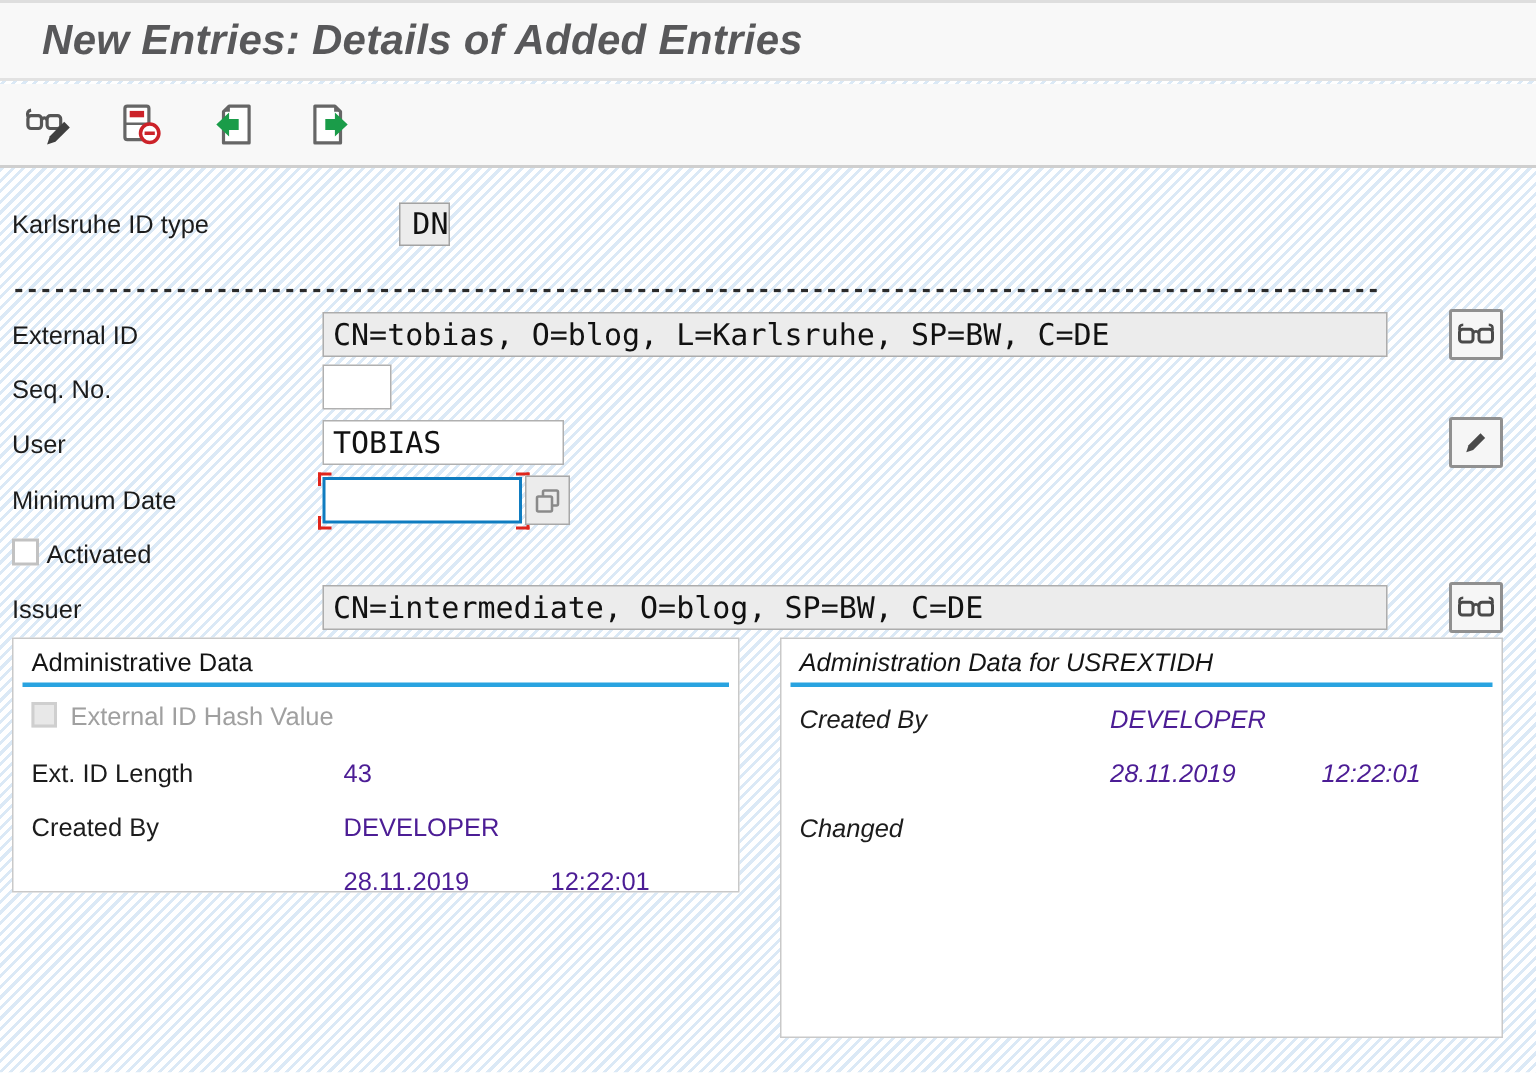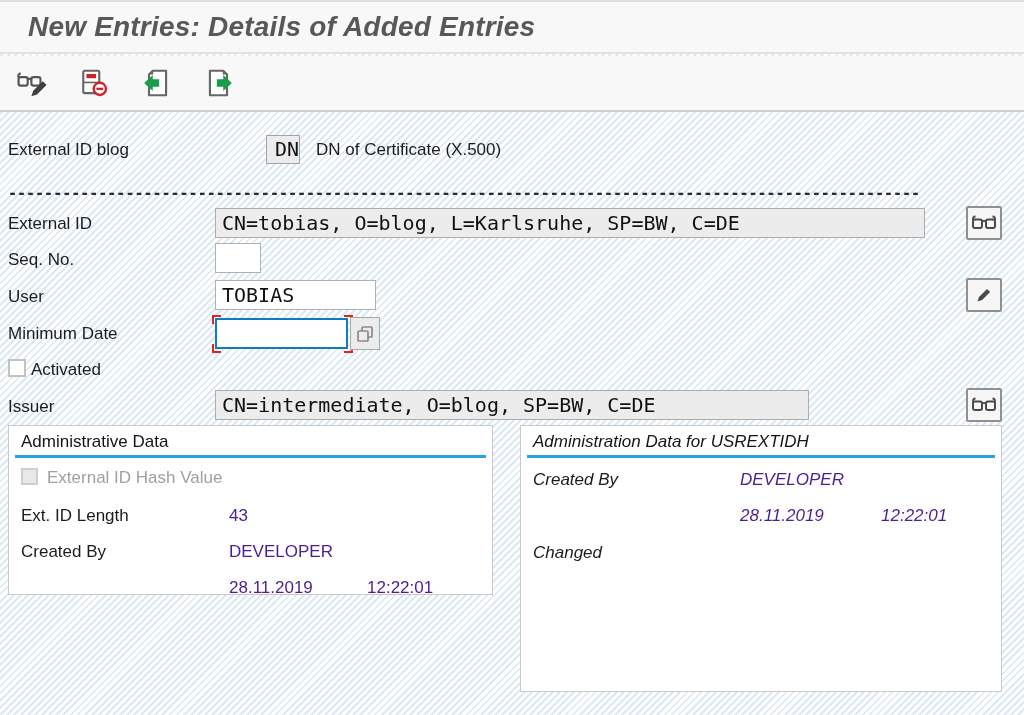--- a/index.html
+++ b/index.html
@@ -140,23 +140,22 @@
       <svg width="32" height="32" viewBox="0 0 30 30">
         <path d="M19 3.5 H6.5 V26.5 H22.5 V7 Z" fill="#ffffff" stroke="#666" stroke-width="2" stroke-linejoin="round"></path>
         <path d="M18.5 3 V7 H22.5 Z" fill="#666"></path>
         <path d="M27 15 L19 7.5 V11.6 H13 V18.4 H19 V22.5 Z" fill="#1a9c49"></path>
       </svg>
     </button>
   </div>
 
   <div class="content">
 
-    <span class="lbl" style="left:8px; top:26px;">External ID blog</span>
+    <span class="lbl" style="left:8px; top:26px;">Karlsruhe ID type</span>
     <div class="key-box mono">DN</div>
-    <span class="lbl" style="left:316px; top:26px;">DN of Certificate (X.500)</span>
 
     <div class="separator">--------------------------------------------------------------------------------------------------------------</div>
 
     <span class="lbl" style="left:8px; top:100px;">External ID</span>
     <div class="ro-field mono" style="left:215px; top:94px; width:710px;">CN=tobias, O=blog, L=Karlsruhe, SP=BW, C=DE</div>
     <button class="sq-btn" style="left:966px; top:92px;">
       <svg width="26" height="16" viewBox="0 0 26 16">
         <path d="M2 5 Q1.5 1.5 4.5 1.5" fill="none" stroke="#4a4a4a" stroke-width="1.8"></path>
         <path d="M24 5 Q24.5 1.5 21.5 1.5" fill="none" stroke="#4a4a4a" stroke-width="1.8"></path>
         <rect x="2" y="4.5" width="9" height="8.5" rx="2" fill="none" stroke="#4a4a4a" stroke-width="2"></rect>
@@ -188,21 +187,21 @@
       <svg width="20" height="20" viewBox="0 0 20 20">
         <rect x="7" y="3" width="10" height="10" rx="1" fill="none" stroke="#8a8a8a" stroke-width="1.7"></rect>
         <rect x="3" y="7" width="10" height="10" rx="1" fill="#ececec" stroke="#8a8a8a" stroke-width="1.7"></rect>
       </svg>
     </button>
 
     <span class="cb" style="left:8px; top:245px;"></span>
     <span class="lbl" style="left:31px; top:246px;">Activated</span>
 
     <span class="lbl" style="left:8px; top:283px;">Issuer</span>
-    <div class="ro-field mono" style="left:215px; top:276px; width:594px;">CN=intermediate, O=blog, SP=BW, C=DE</div>
+    <div class="ro-field mono" style="left:215px; top:276px; width:710px;">CN=intermediate, O=blog, SP=BW, C=DE</div>
     <button class="sq-btn" style="left:966px; top:274px;">
       <svg width="26" height="16" viewBox="0 0 26 16">
         <path d="M2 5 Q1.5 1.5 4.5 1.5" fill="none" stroke="#4a4a4a" stroke-width="1.8"></path>
         <path d="M24 5 Q24.5 1.5 21.5 1.5" fill="none" stroke="#4a4a4a" stroke-width="1.8"></path>
         <rect x="2" y="4.5" width="9" height="8.5" rx="2" fill="none" stroke="#4a4a4a" stroke-width="2"></rect>
         <rect x="15" y="4.5" width="9" height="8.5" rx="2" fill="none" stroke="#4a4a4a" stroke-width="2"></rect>
         <path d="M11 7 Q13 4.8 15 7" fill="none" stroke="#4a4a4a" stroke-width="1.8"></path>
       </svg>
     </button>
 

